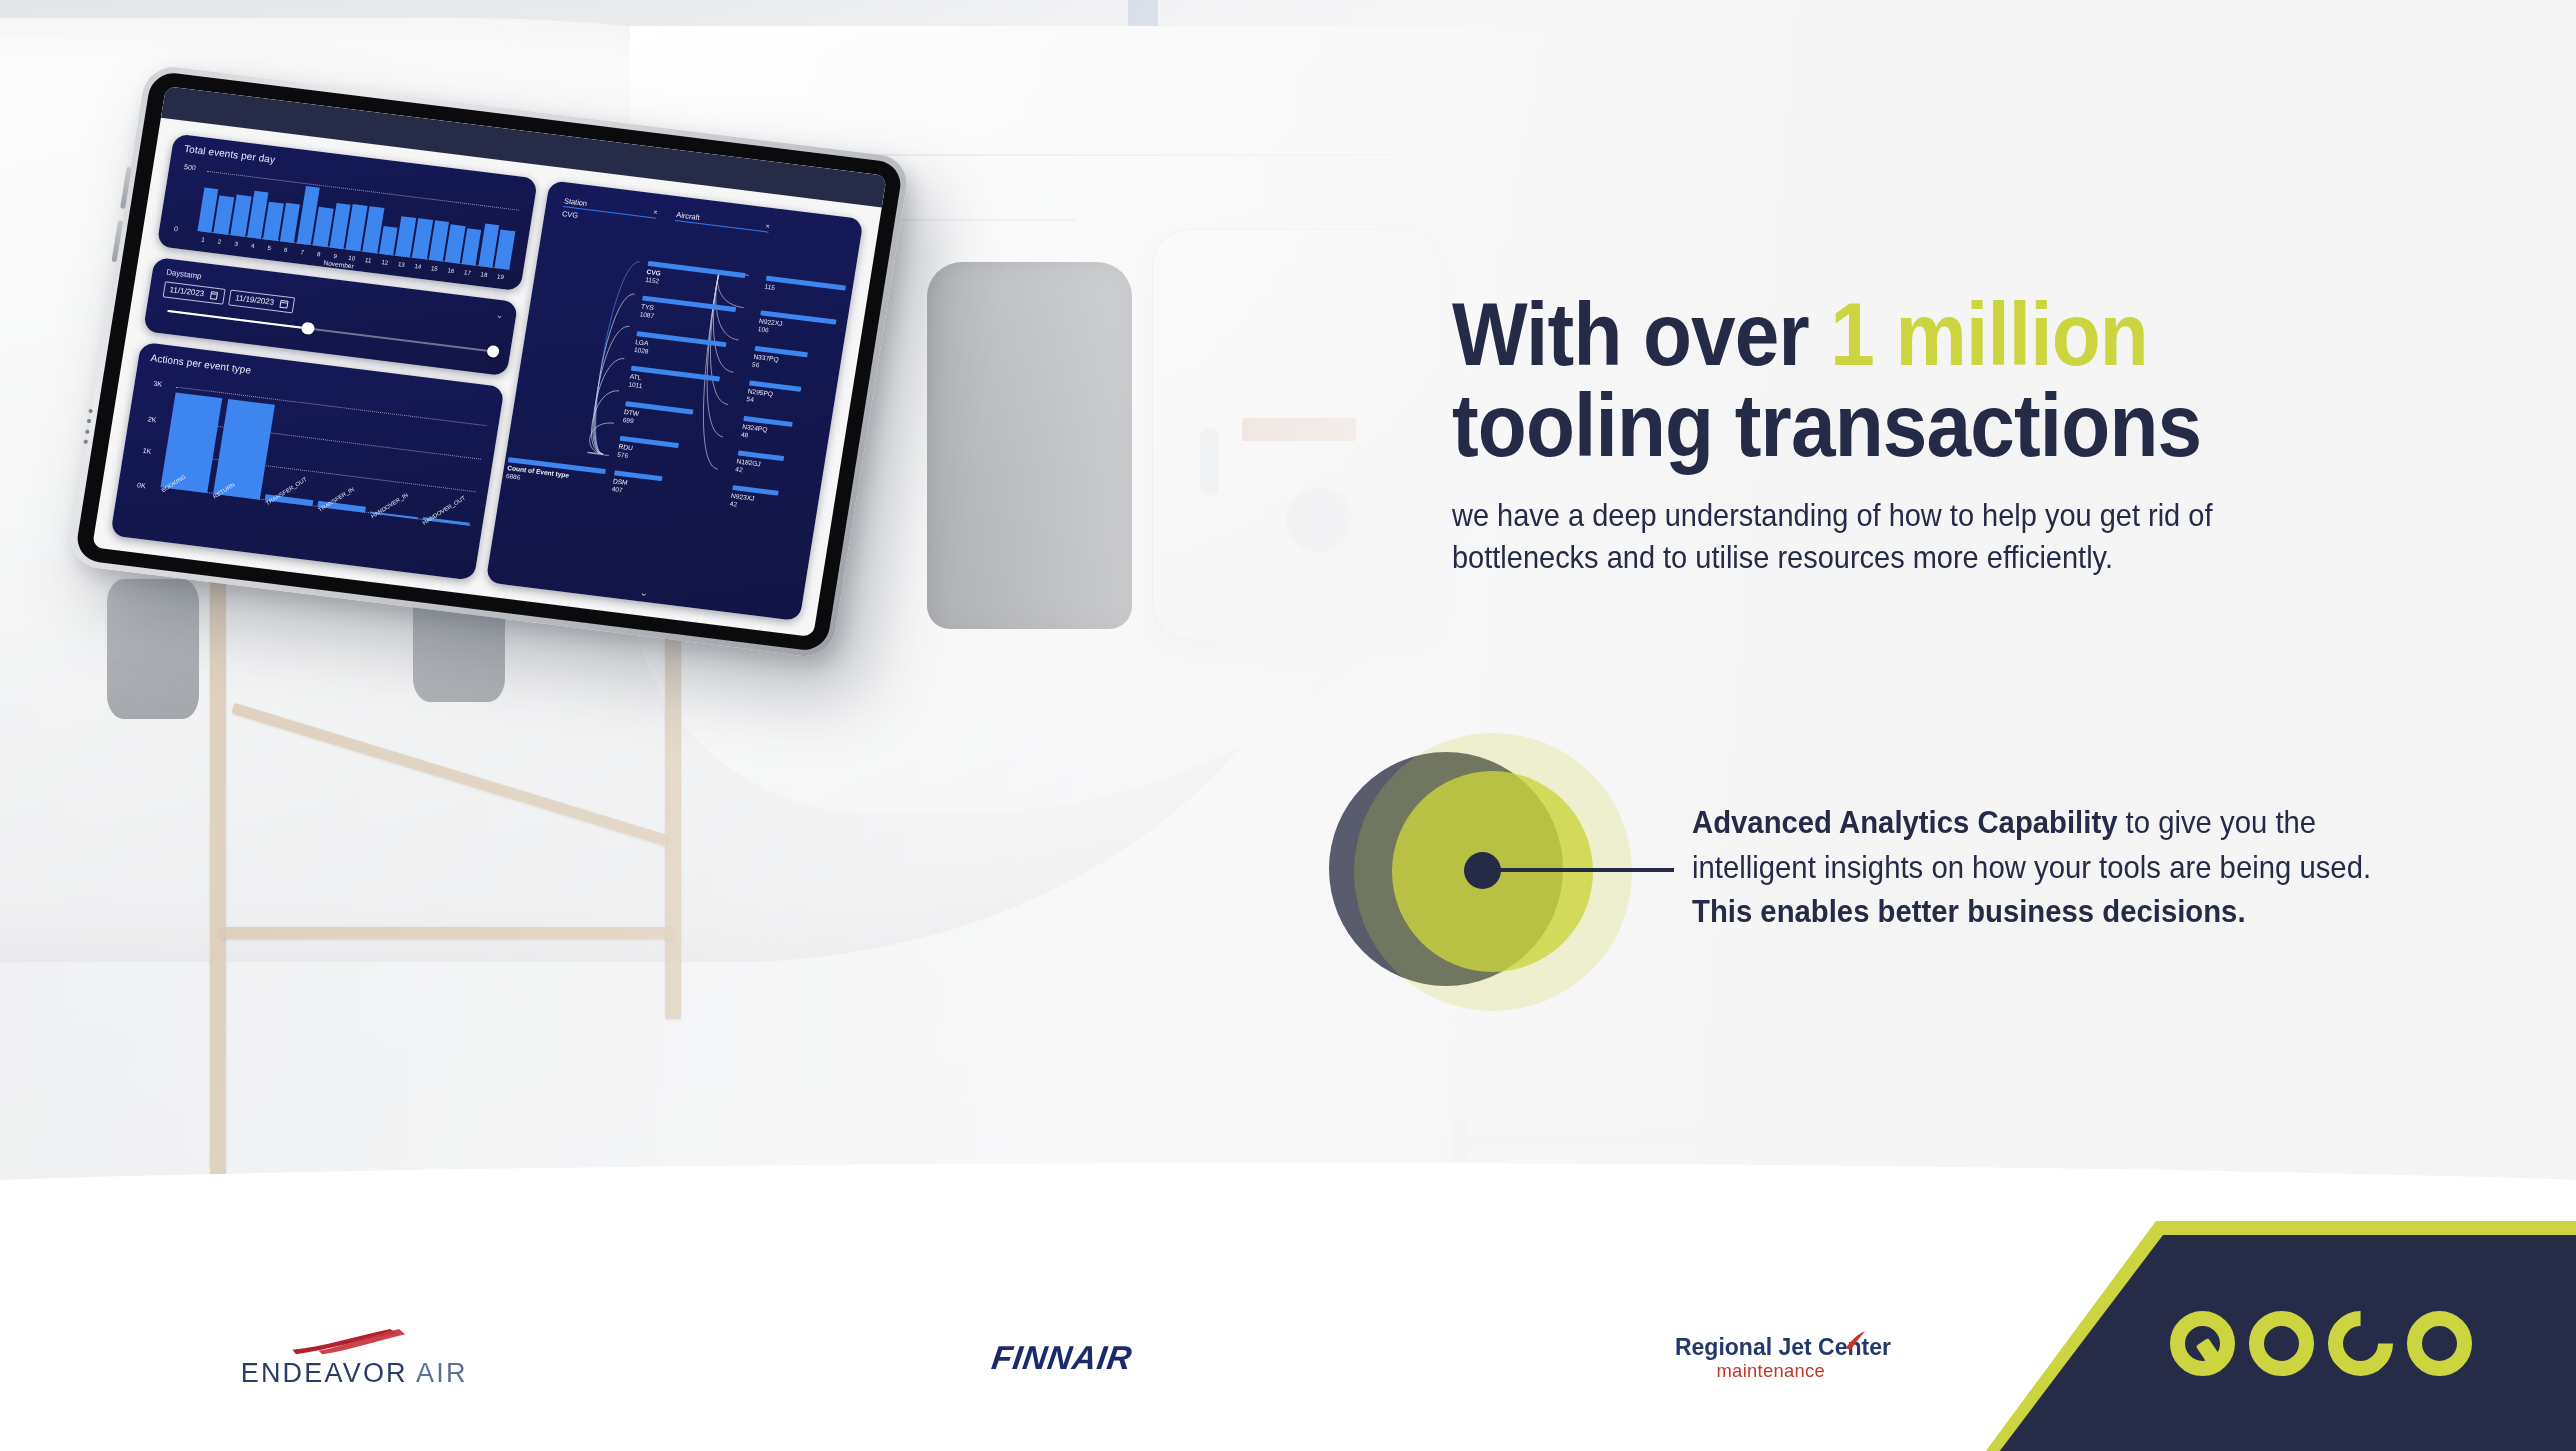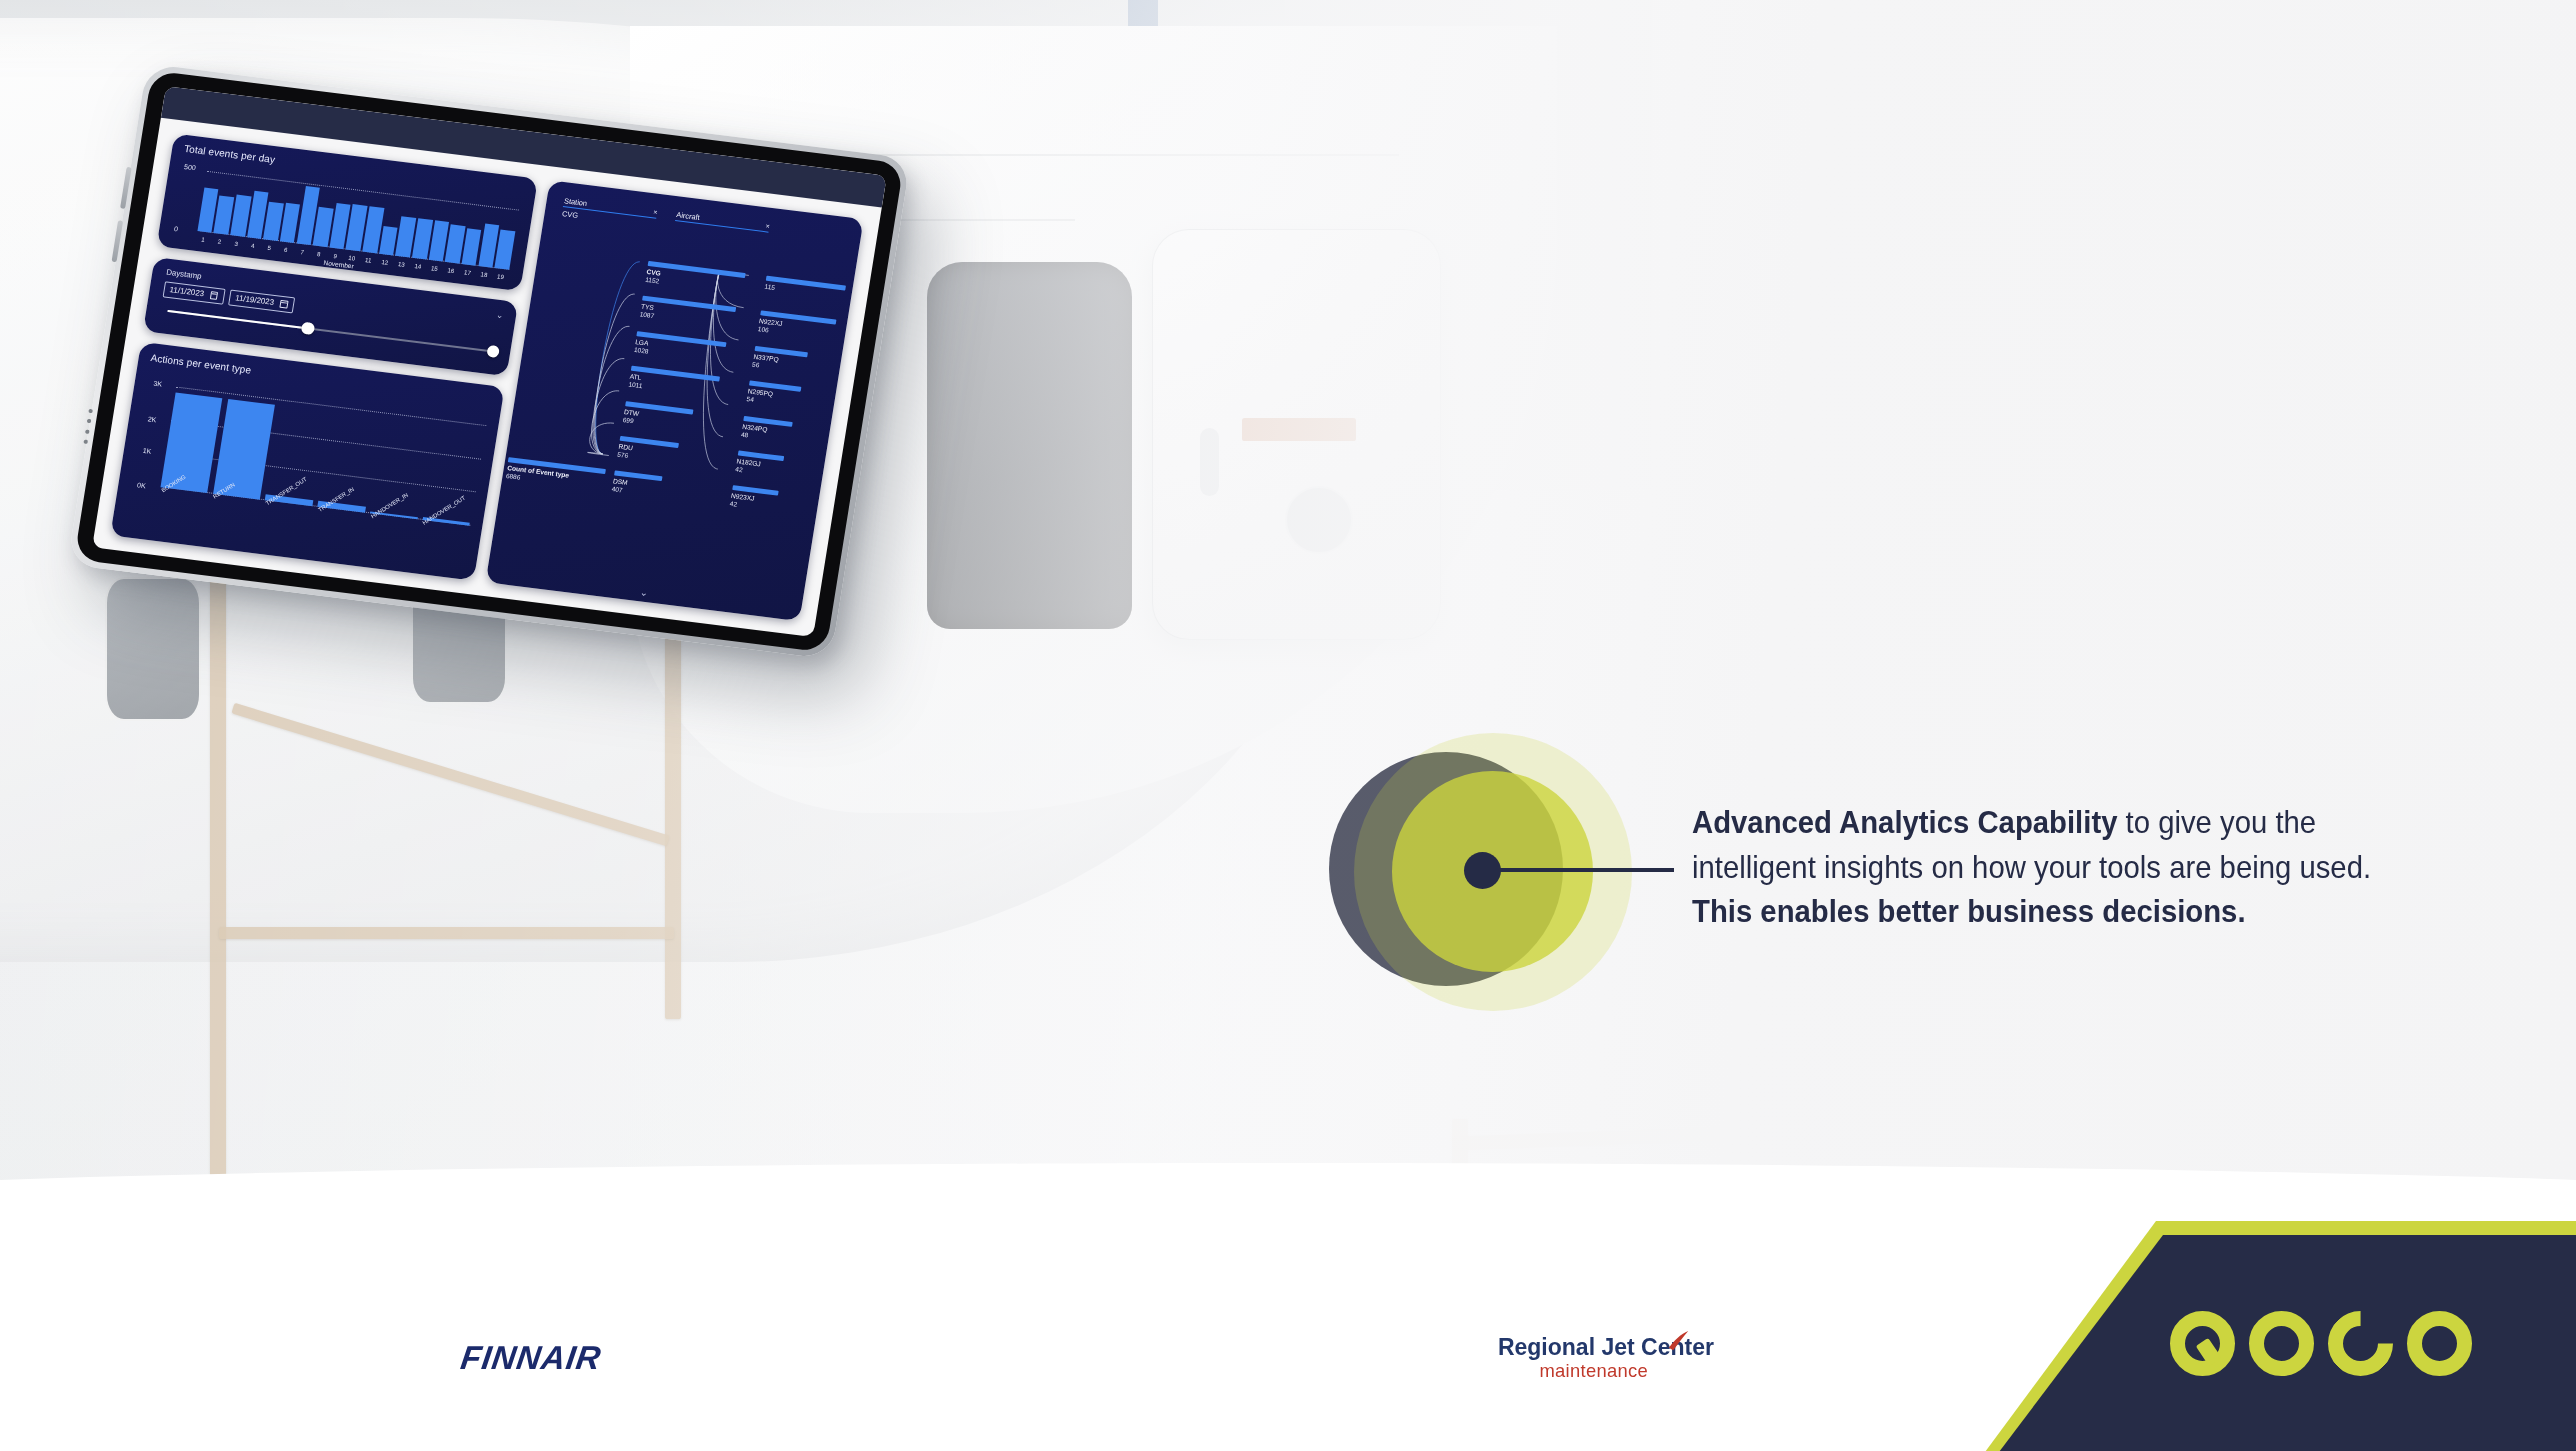--- a/index.html
+++ b/index.html
@@ -660,27 +660,41 @@
       </div>
     </div>
   </div>
 
   <div class="halo-shadow"></div>
   <div class="halo-outer"></div>
   <div class="halo-inner"></div>
   <div class="dot"></div>
   <div class="leader"></div>
 
+  <div class="copy">
+    <div class="headline">
+      <span>With over </span><span class="accent">1 million</span><br>
+      <span>tooling transactions</span>
+    </div>
+    <div class="subhead">we have a deep understanding of how to help you get rid of bottlenecks and to utilise resources more efficiently.</div>
+  </div>
 
   <div class="callout">
     <b>Advanced Analytics Capability</b><span> to give you the intelligent insights on how your tools are being used. </span><b>This enables better business decisions.</b>
   </div>
 
   <div class="logos">
 
+    <div class="logo-slot">
+      <svg class="swoosh" viewBox="0 0 150 34">
+        <path d="M4 26 C40 22 78 10 116 2 L122 7 C84 14 44 26 8 31 Z" fill="#b3202b"></path>
+        <path d="M34 27 C62 22 92 10 126 2 L133 8 C100 16 66 27 38 31 Z" fill="#c8343c" opacity=".92"></path>
+      </svg>
+      <div class="lg-endeavor-text"><span>ENDEAVOR</span><span class="thin"> AIR</span></div>
+    </div>
 
 
 
 
     <div class="logo-slot">
       <div class="lg-finnair">FINNAIR</div>
     </div>
 
     <div class="logo-slot">
       <div class="lg-rjc">

